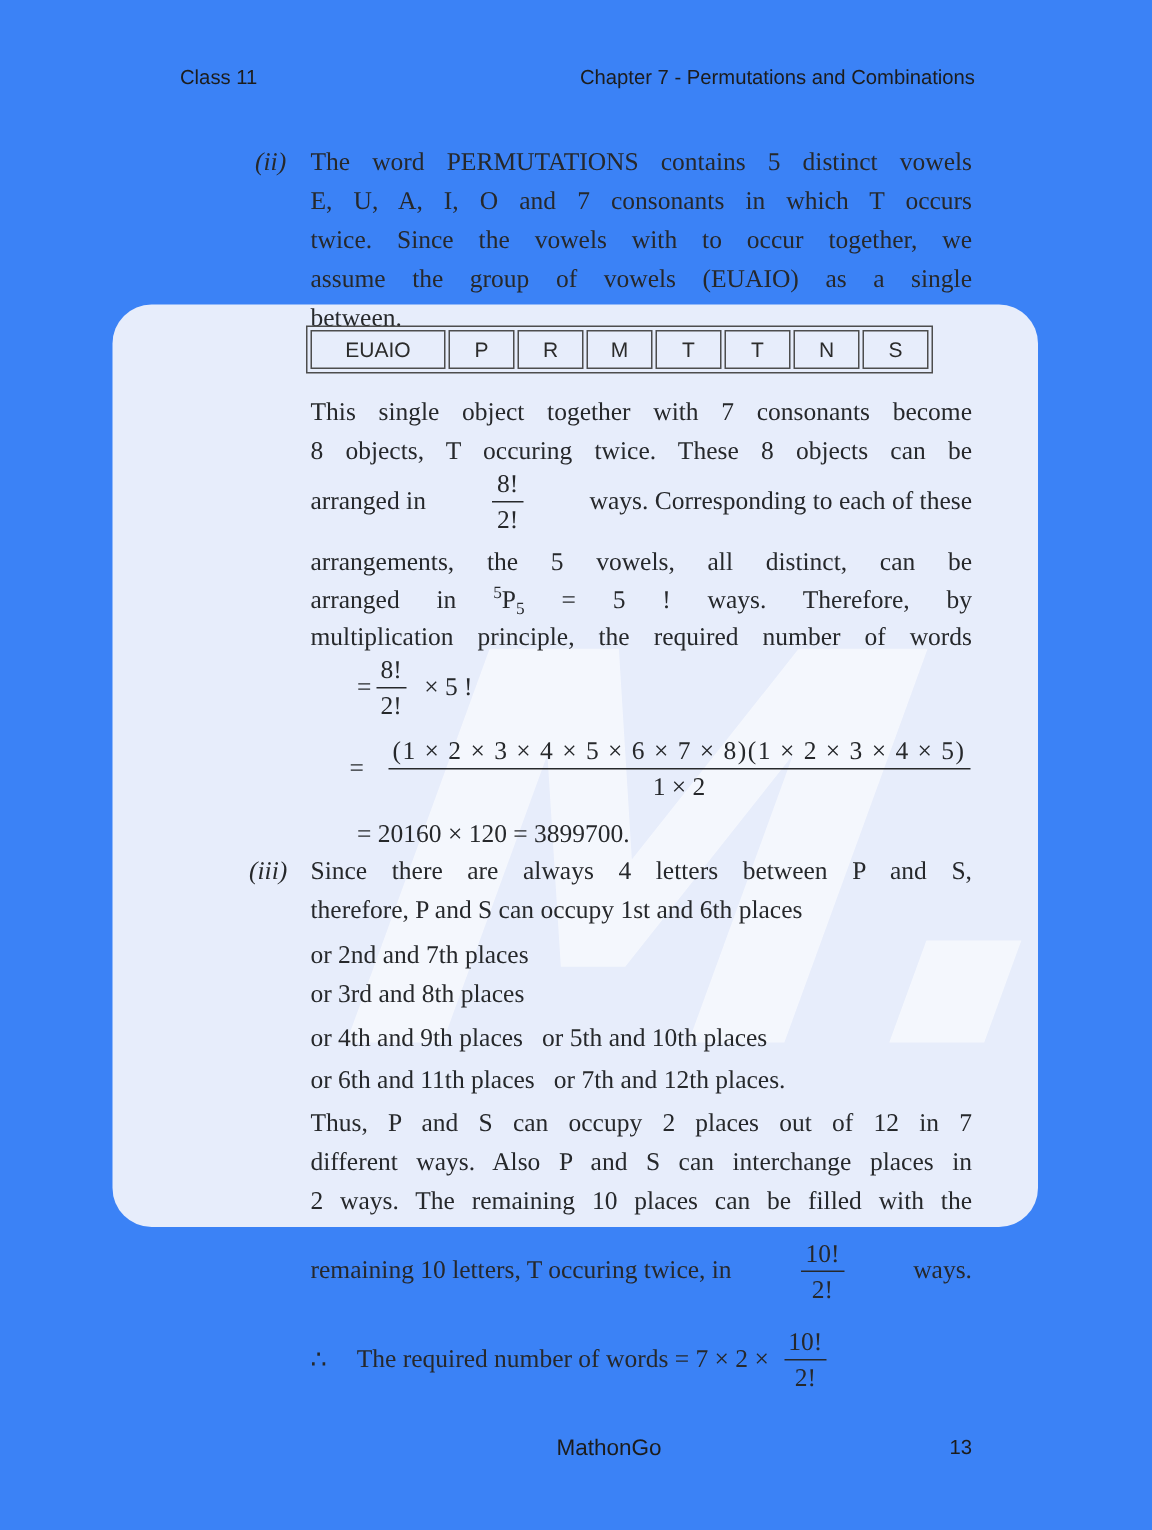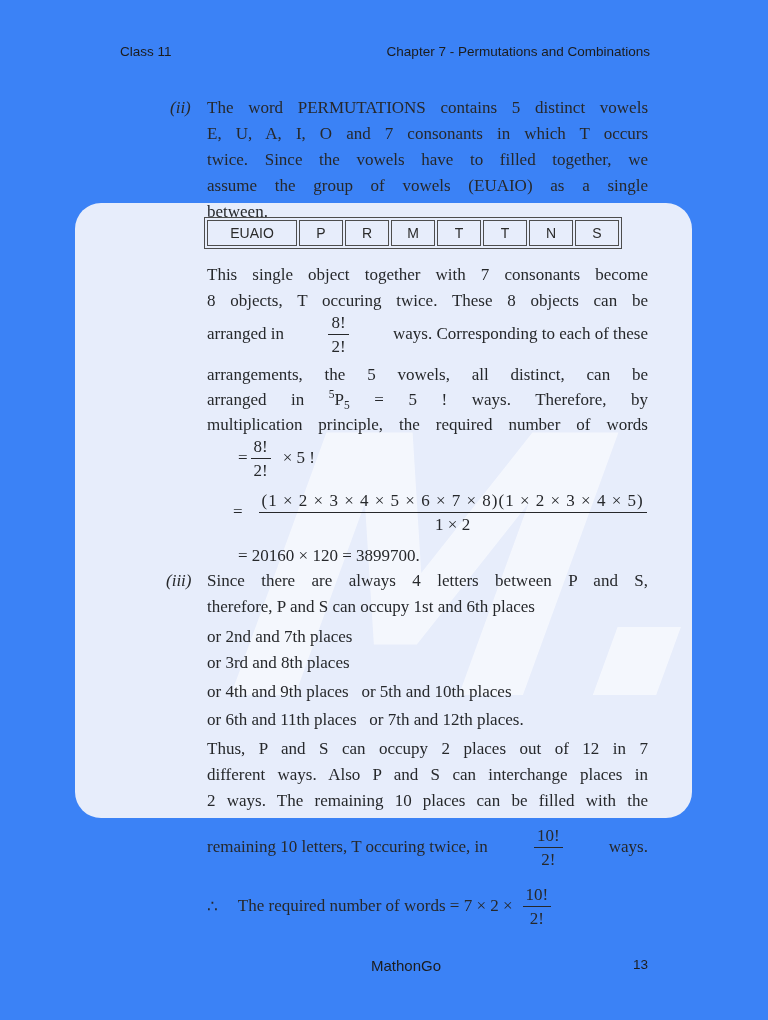--- a/index.html
+++ b/index.html
@@ -53,21 +53,21 @@
   <div class="hdr-right sans">Chapter 7 - Permutations and Combinations</div>
 
   <div class="panel">
     <div class="watermark">M.</div>
   </div>
 
   <div class="blk" style="top:82px;margin-top:13px;">
     <span class="plabel" style="left:-37px;top:0;">(ii)</span>
     <div class="jline">The word PERMUTATIONS contains 5 distinct vowels</div>
     <div class="jline">E, U, A, I, O and 7 consonants in which T occurs</div>
-    <div class="jline">twice. Since the vowels have to filled together, we</div>
+    <div class="jline">twice. Since the vowels with to occur together, we</div>
     <div class="jline">assume the group of vowels (EUAIO) as a single</div>
     <div class="pline">between.</div>
   </div>
 
   <table class="ltable">
     <tbody>
         <tr>
       <td class="wide">EUAIO</td>
       <td class="sq">P</td>
       <td class="sq">R</td>

